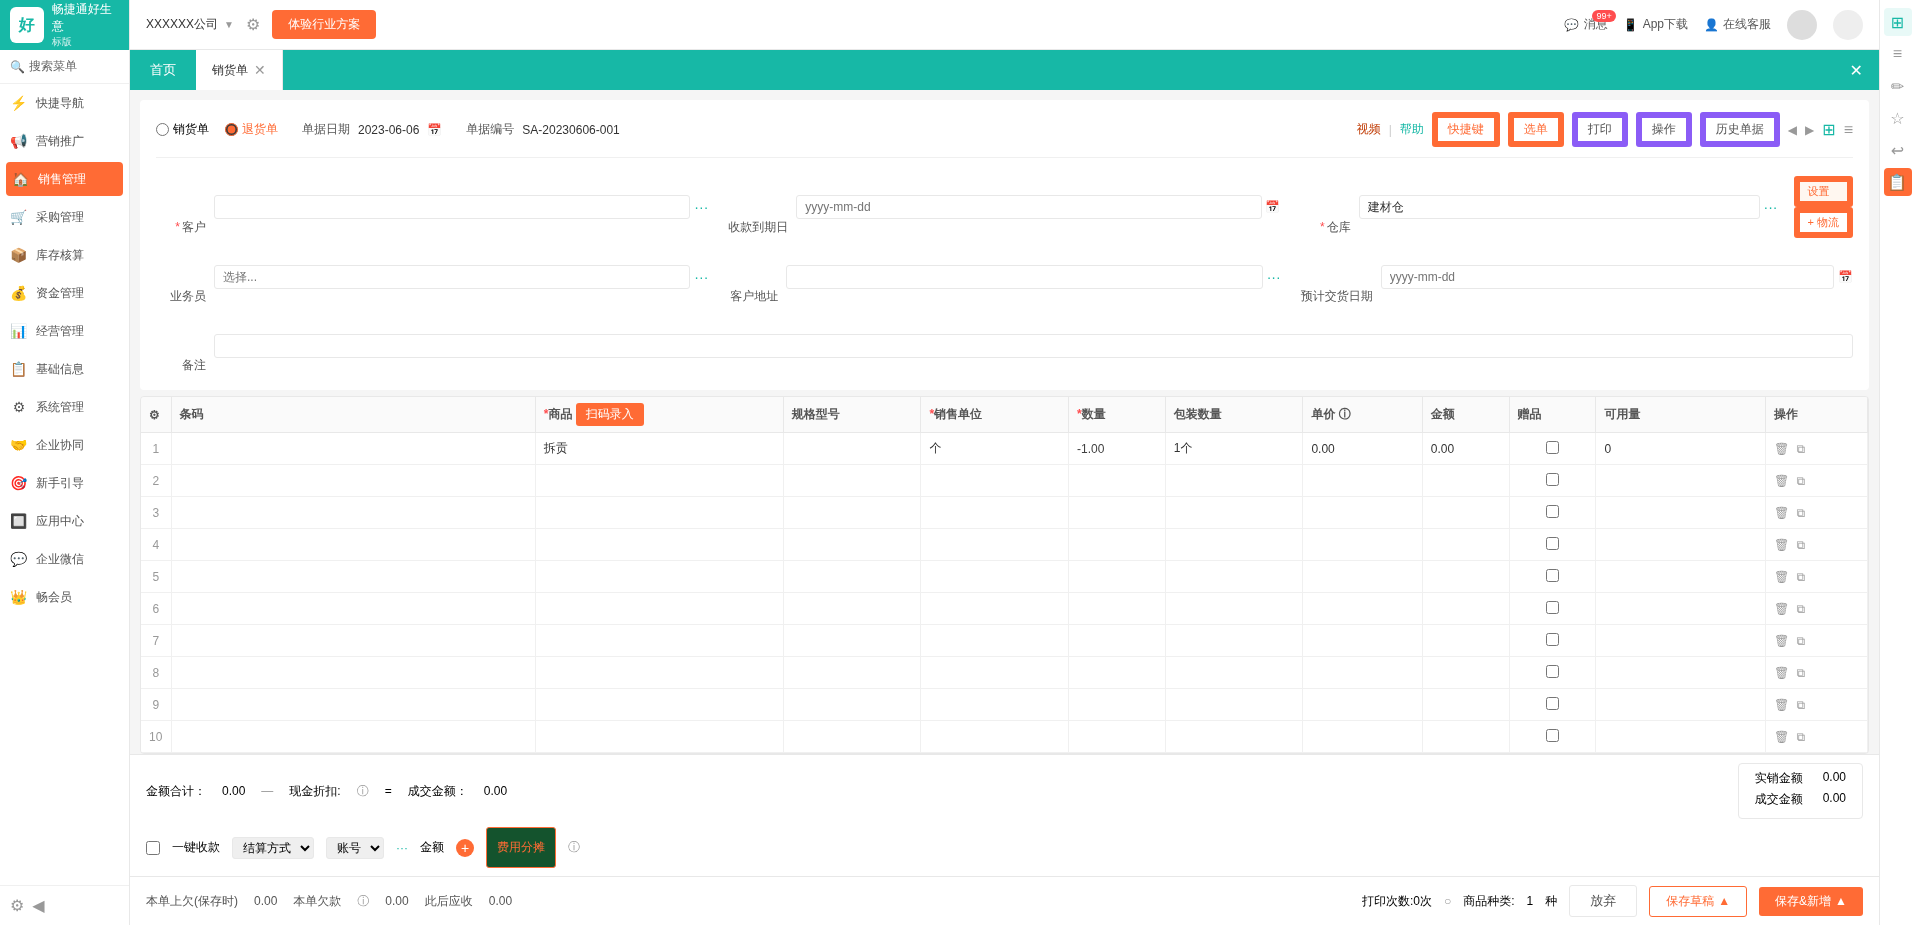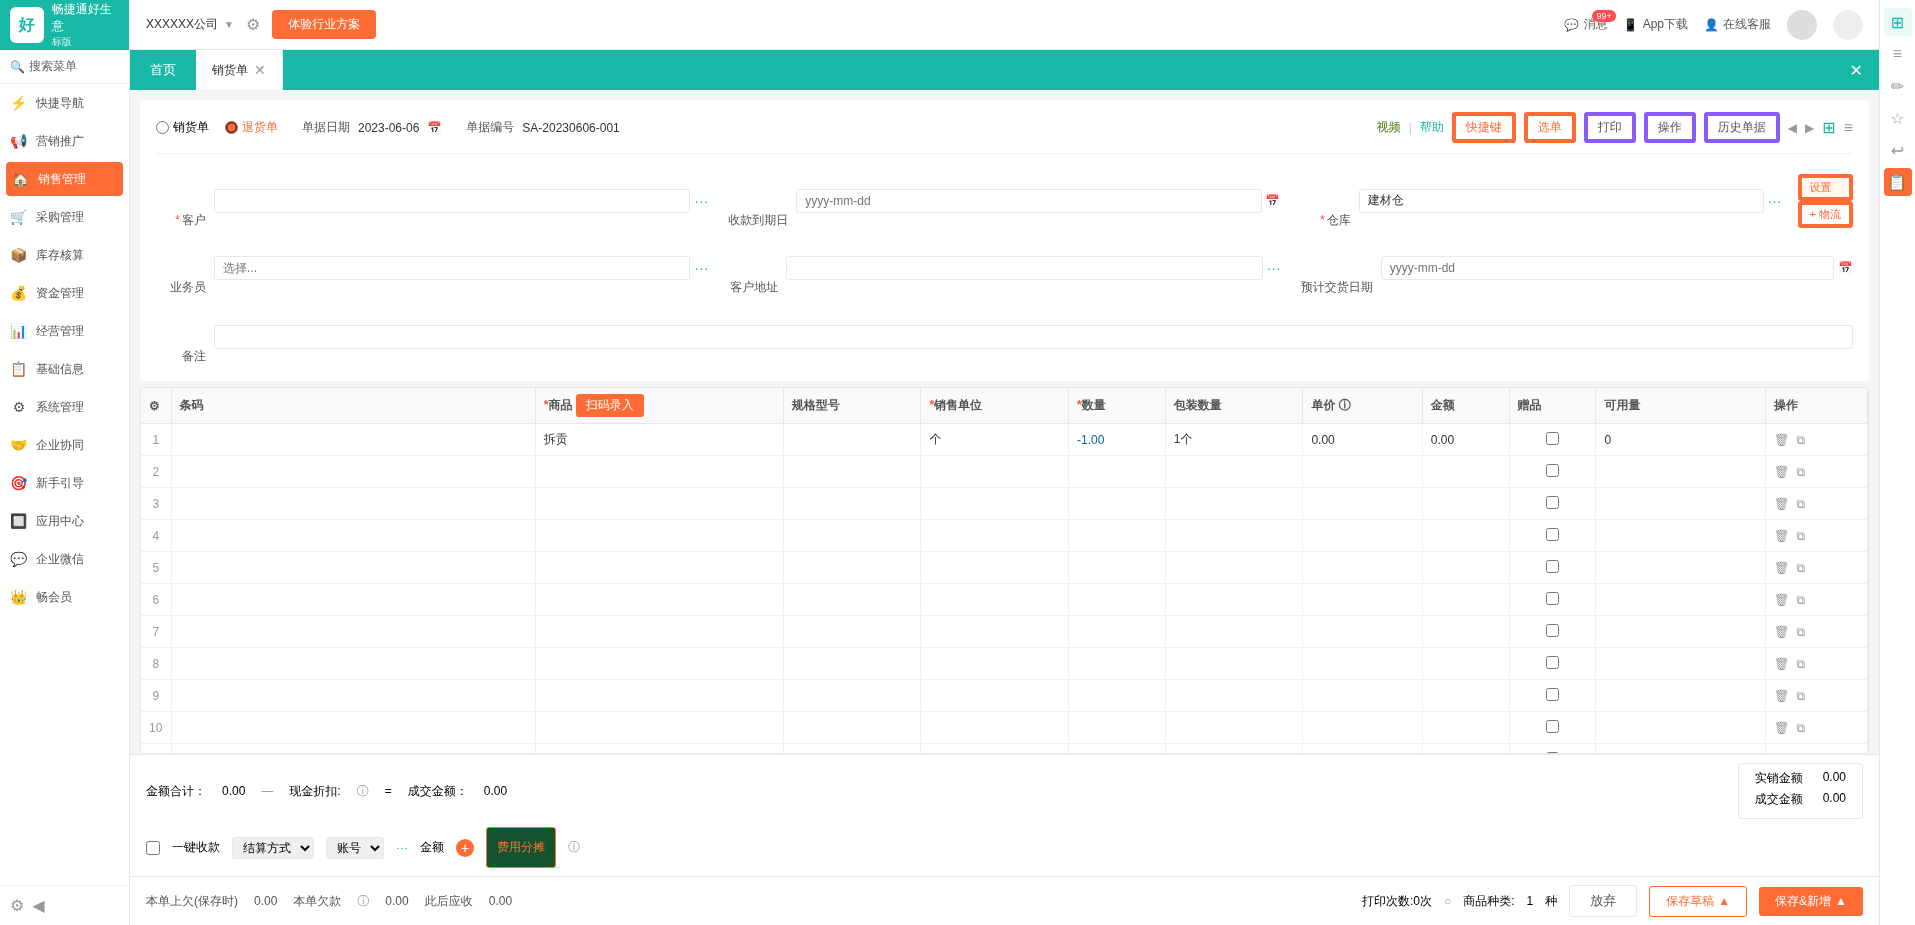--- a/index.html
+++ b/index.html
@@ -46,21 +46,21 @@
     
     .form-header { display: flex; align-items: center; gap: 24px; padding-bottom: 10px; border-bottom: 1px solid #f0f0f0; margin-bottom: 10px; }
     .radio-group { display: flex; align-items: center; gap: 16px; }
     .radio-item { display: flex; align-items: center; gap: 4px; cursor: pointer; }
     .radio-item input { accent-color: #ff6b35; }
     .form-date-group { display: flex; align-items: center; gap: 8px; font-size: 12px; color: #555; }
     .form-date-val { color: #333; font-weight: 500; }
     .form-num-group { display: flex; align-items: center; gap: 8px; font-size: 12px; color: #555; }
     .form-header-actions { margin-left: auto; display: flex; align-items: center; gap: 8px; }
     .action-link { color: #555; cursor: pointer; display: flex; align-items: center; gap: 3px; font-size: 12px; }
-    .action-btn { border: 4px solid #8b5cf6; background: #fff; border-radius: 3px; padding: 3px 10px; cursor: pointer; font-size: 12px; color: #555; display: flex; align-items: center; gap: 3px; }
+    .action-btn { border: 6px solid #8b5cf6; background: #fff; border-radius: 3px; padding: 3px 10px; cursor: pointer; font-size: 12px; color: #555; display: flex; align-items: center; gap: 3px; }
     .action-btn.orange { background: #fff7f0; border-color: #ff6b35; color: #ff6b35; }
 
     
     .fields-grid { display: grid; grid-template-columns: 1fr 1fr 1fr; gap: 10px 20px; padding: 8px 0; }
     .field-row { display: flex; align-items: center; gap: 8px; }
     .field-label { color: #555; white-space: nowrap; min-width: 50px; text-align: right; margin-top: 40px; }
     .field-label.required::before { content: '*'; color: #ff4d4f; margin-right: 2px; }
     .field-input { flex: 1; border: 1px solid #e8e8e8; border-radius: 3px; padding: 4px 8px; color: #333; background: #fff; }
     .field-input.placeholder { color: #bbb; }
     .field-dots { color: #17b8a6; cursor: pointer; font-size: 14px; margin-left: 4px; }
@@ -68,21 +68,21 @@
 
     .notes-row { display: flex; align-items: center; gap: 8px; padding: 4px 0; }
 
     
     .table-section { margin: 0 10px; background: #fff; border-radius: 4px; border: 1px solid #e8e8e8; }
     .scan-btn { background: #ff6b35; color: #fff; border: none; border-radius: 3px; padding: 3px 10px; cursor: pointer; font-size: 12px; }
 
     table { width: 100%; border-collapse: collapse; font-size: 12px; }
     th { background: #fafafa; border-bottom: 1px solid #e8e8e8; border-right: 1px solid #e8e8e8; padding: 6px 8px; color: #555; white-space: nowrap; text-align: left; }
     td { border-bottom: 1px solid #f0f0f0; border-right: 1px solid #f0f0f0; padding: 5px 8px; color: #333; white-space: nowrap; height: 32px; }
-    td.red { color: #0369a1; }
+    td.red { color: #404040; }
     .subtotal-row td { background: #fff8f0; font-weight: 500; border-top: 1px solid #e8e8e8; }
     .row-num { color: #999; text-align: center; }
     .delete-icon { color: #999; cursor: pointer; }
     .copy-icon { color: #999; cursor: pointer; }
     .checkbox-cell { text-align: center; }
 
     
     .bottom-bar { background: #fff; border-top: 1px solid #e8e8e8; padding: 8px 16px; display: flex; flex-direction: column; gap: 8px; }
     .amount-row { display: flex; align-items: center; gap: 16px; font-size: 12px; }
     .dash { color: #999; }
@@ -241,21 +241,21 @@
         <div class="form-date-group">
           <span>单据日期</span>
           <span class="form-date-val">2023-06-06</span>
           <span style="color:#17b8a6;cursor:pointer;">📅</span>
         </div>
         <div class="form-num-group">
           <span>单据编号</span>
           <span class="form-date-val">SA-20230606-001</span>
         </div>
         <div class="form-header-actions">
-          <span class="action-link" style="color:#4d7c0f;">视频</span>
+          <span class="action-link" style="color:#c2410c;">视频</span>
           <span style="color:#ccc;">|</span>
           <span class="action-link" style="color:#17b8a6;">帮助</span>
           <span class="action-btn" style="color:#ff6b35;border-color:#ff6b35;">快捷键</span>
           <span class="action-btn" style="color:#ff6b35;border-color:#ff6b35;">选单</span>
           <span class="action-btn">打印</span>
           <span class="action-btn">操作</span>
           <span class="action-btn">历史单据</span>
           <span style="cursor:pointer;color:#999;">◀</span>
           <span style="cursor:pointer;color:#999;">▶</span>
           <span style="cursor:pointer;color:#17b8a6;font-size:16px;">⊞</span>

